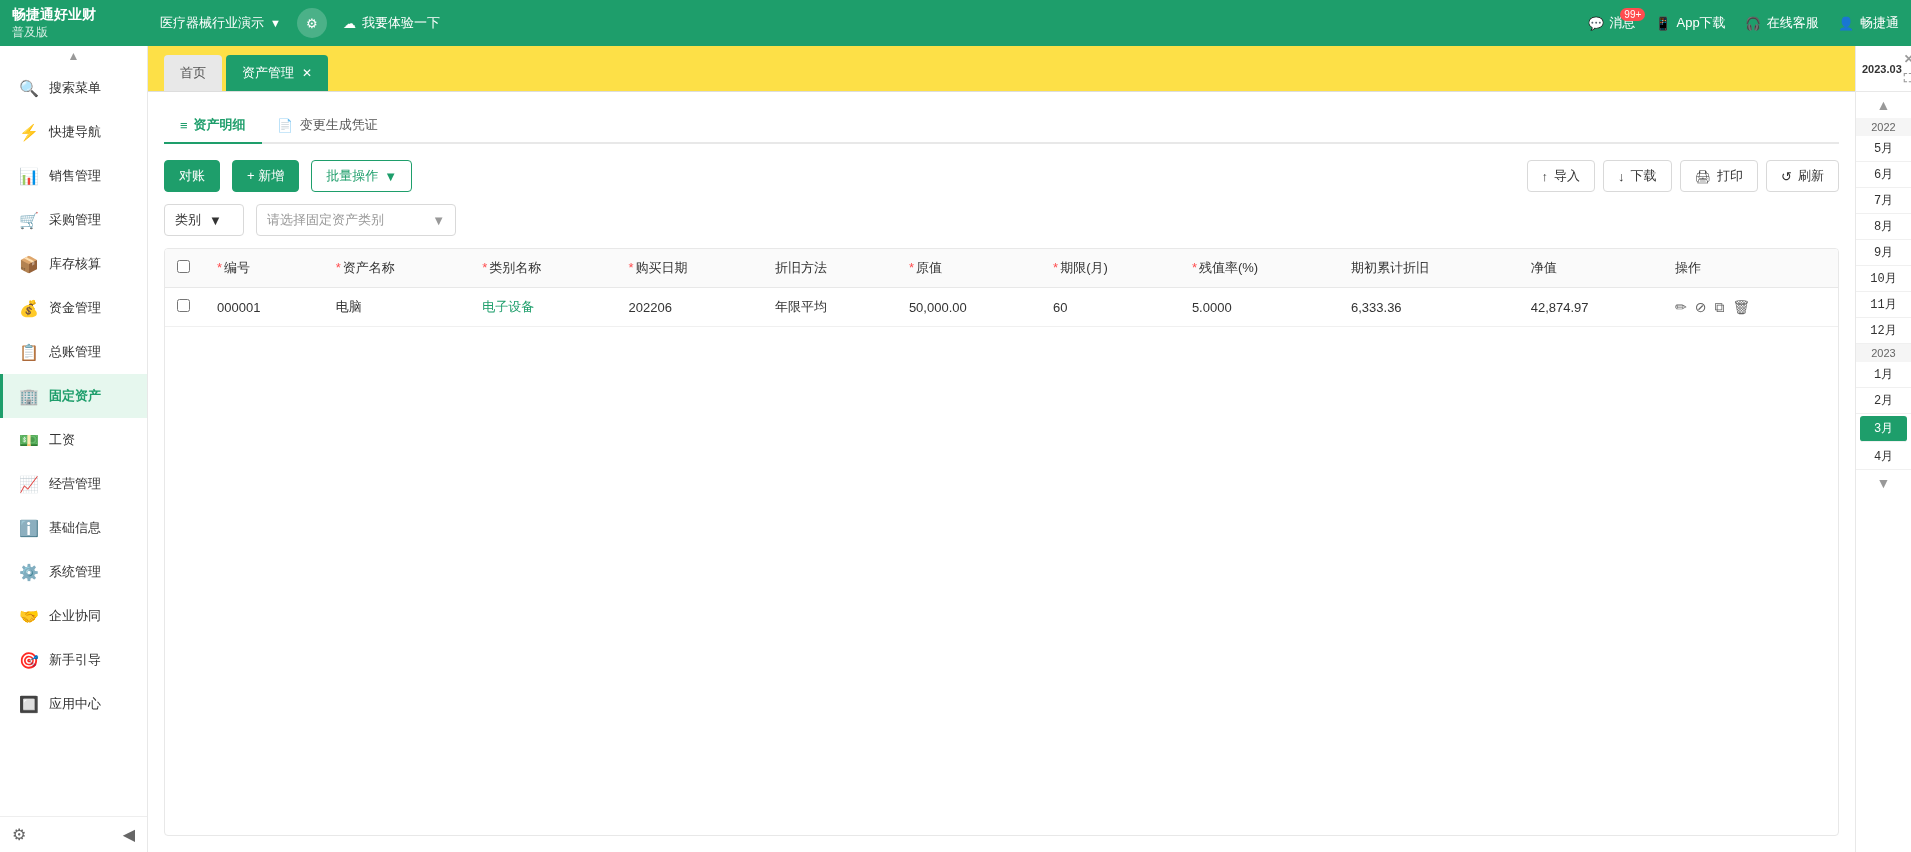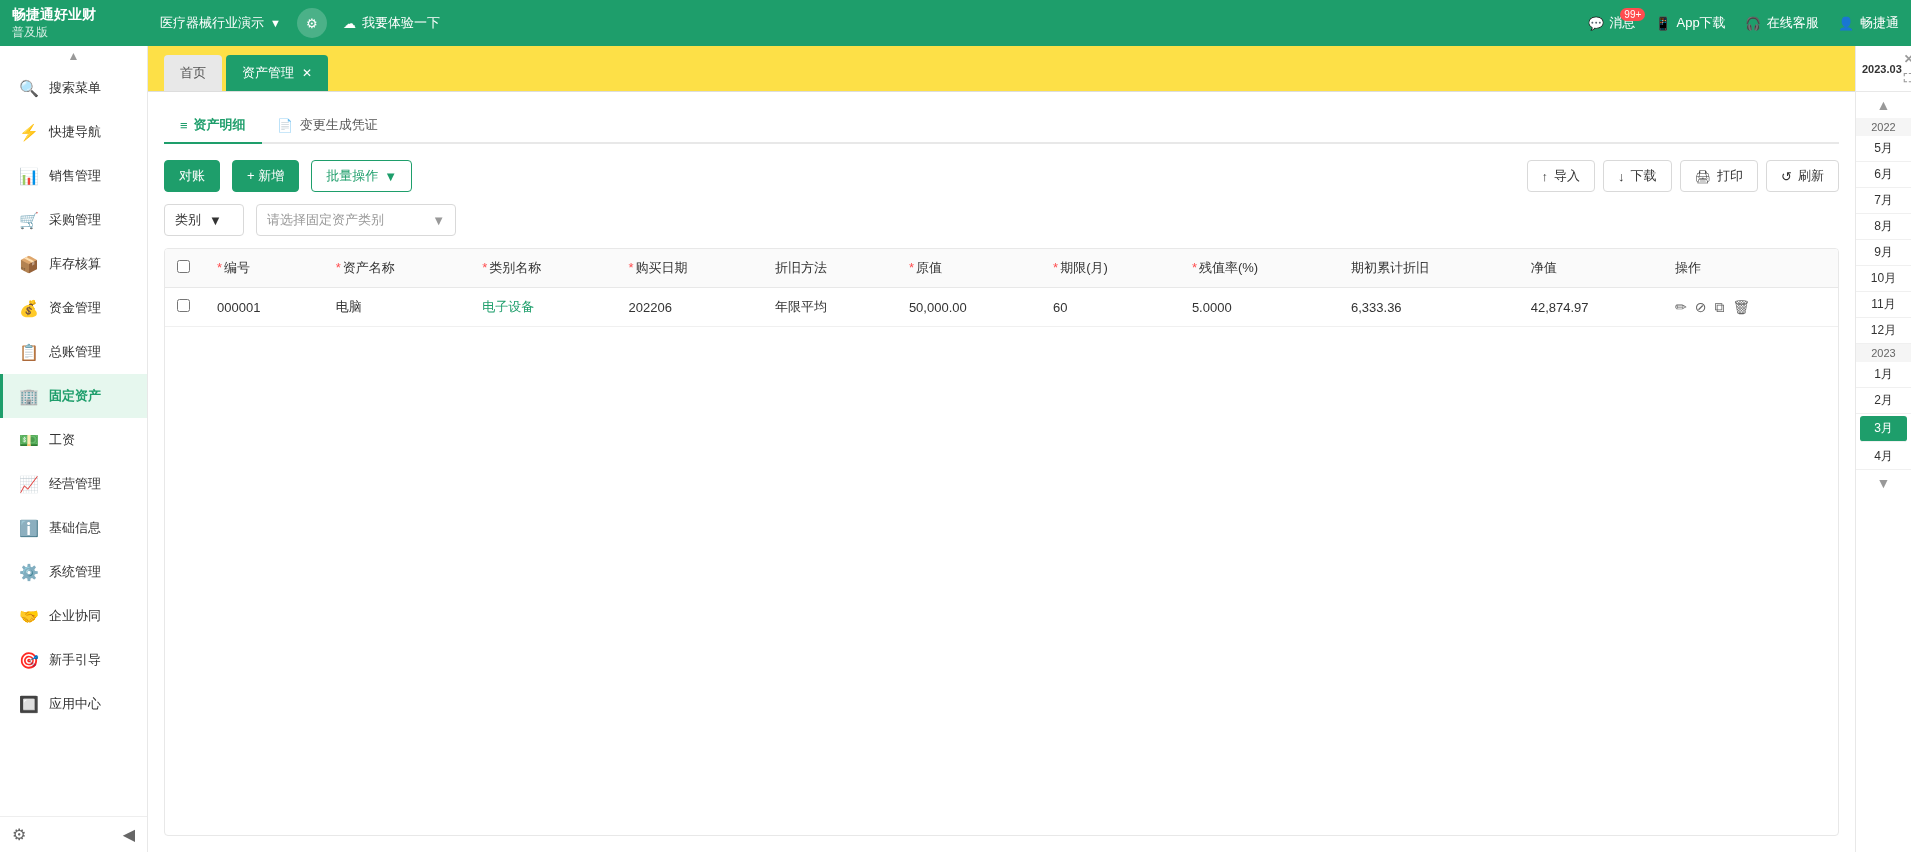--- a/index.html
+++ b/index.html
@@ -388,20 +388,21 @@
       padding: 3px 0;
       background: #f5f5f5;
     }
     .month-item {
       padding: 4px 0;
       text-align: center;
       font-size: 12px;
       color: #333;
       cursor: pointer;
       border-bottom: 1px solid #f0f0f0;
+      font-family: Liberation Mono, monospace;
     }
     .month-item.active {
       background: #1e9e6b;
       color: #fff;
       border-radius: 3px;
       margin: 2px 4px;
     }
     .nav-arrow {
       cursor: pointer;
       color: #999;

